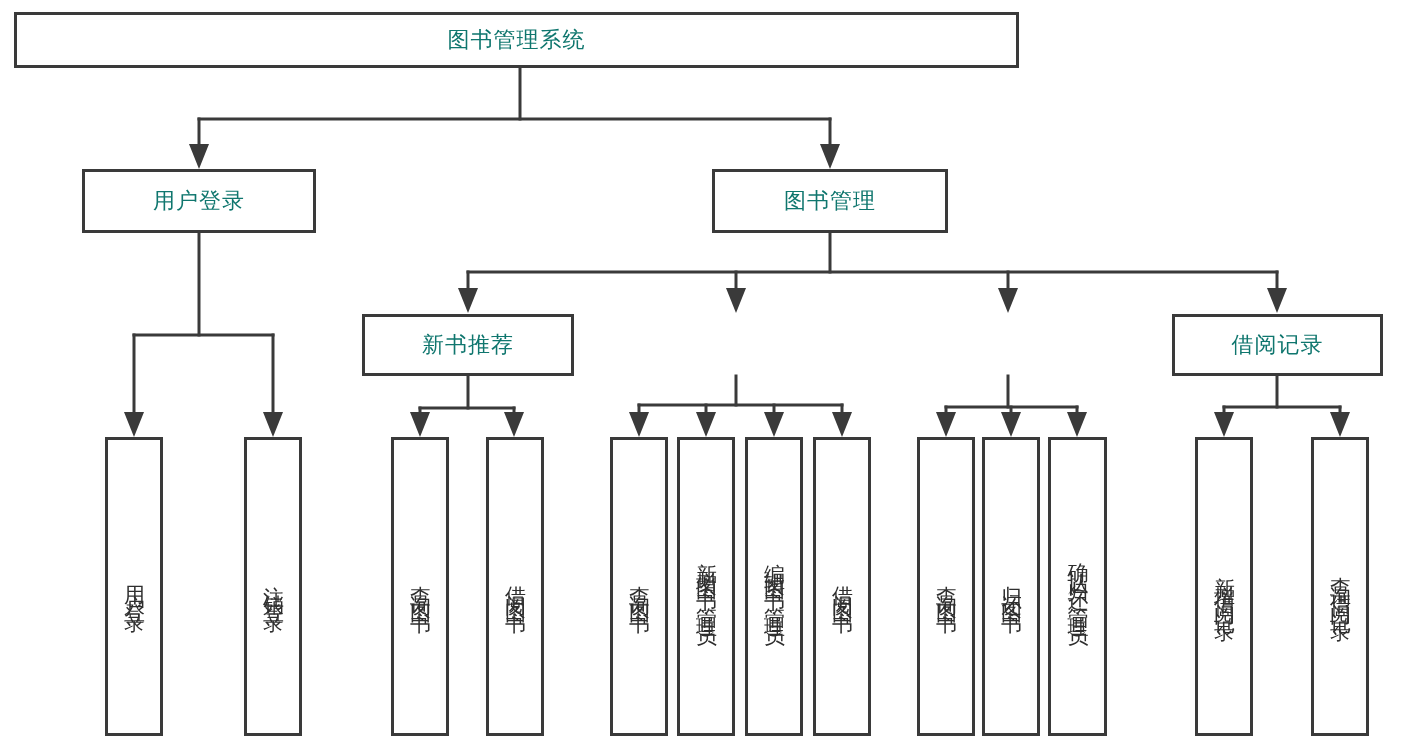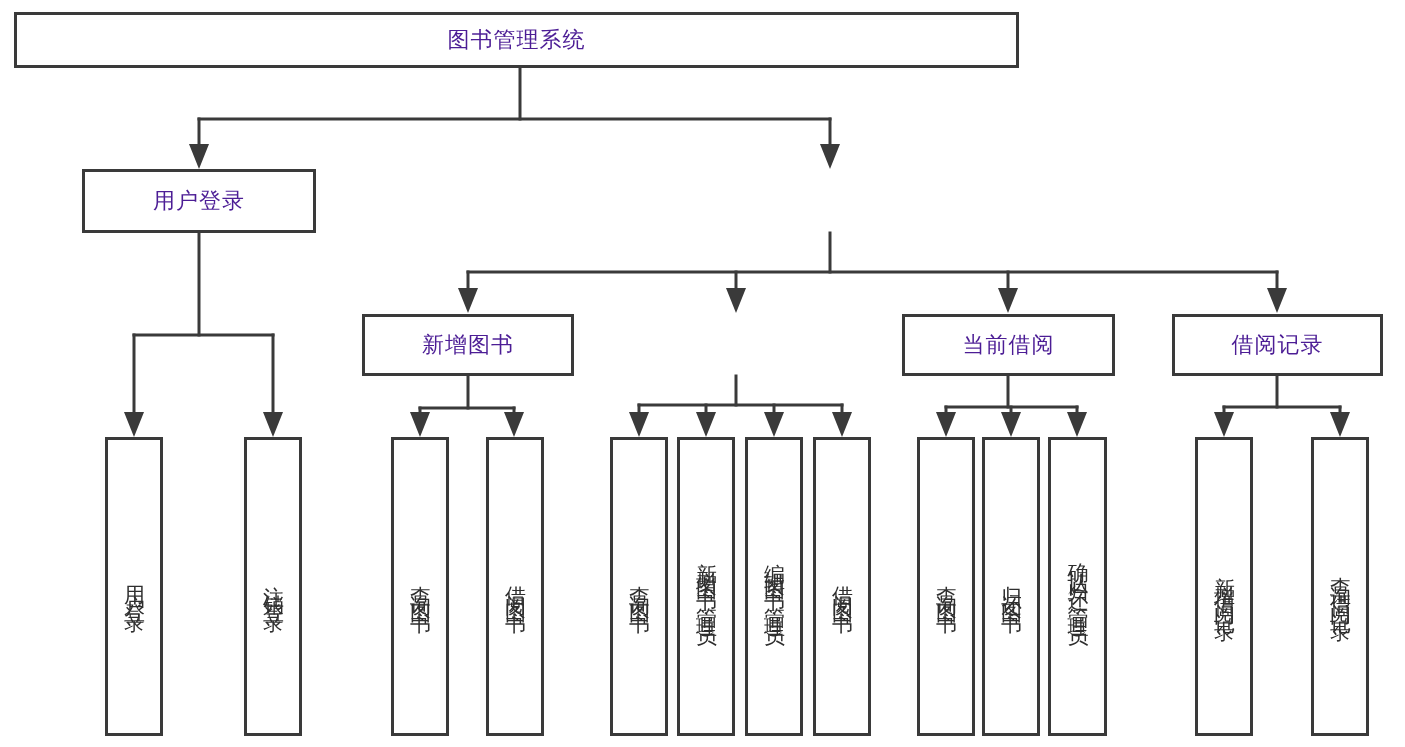--- a/index.html
+++ b/index.html
@@ -24,21 +24,21 @@
     box-sizing: border-box;
     border: 3px solid #3a3a3a;
     background: #ffffff;
     display: flex;
     align-items: center;
     justify-content: center;
     z-index: 2;
   }
   .hlabel {
     font-size: 22px;
-    color: #4c1d95;
+    color: #0f766e;
     letter-spacing: 1px;
     white-space: nowrap;
   }
   .vlabel {
     writing-mode: vertical-rl;
     text-orientation: upright;
     font-size: 21px;
     letter-spacing: 9px;
     color: #2e2e2e;
     line-height: 1;
@@ -135,26 +135,26 @@
     </g>
   </svg>
 
   <div class="box" style="left:14px;top:12px;width:1005px;height:56px">
     <span class="hlabel">图书管理系统</span>
   </div>
 
   <div class="box" style="left:82px;top:169px;width:234px;height:64px">
     <span class="hlabel">用户登录</span>
   </div>
+  <div class="box" style="left:712px;top:169px;width:236px;height:64px">
+    <span class="hlabel">图书管理</span>
+  </div>
 
   <div class="box" style="left:362px;top:314px;width:212px;height:62px">
-    <span class="hlabel">新增图书</span>
-  </div>
-  <div class="box" style="left:902px;top:314px;width:213px;height:62px">
-    <span class="hlabel">当前借阅</span>
+    <span class="hlabel">新书推荐</span>
   </div>
   <div class="box" style="left:1172px;top:314px;width:211px;height:62px">
     <span class="hlabel">借阅记录</span>
   </div>
 
   <div class="box" style="left:105px;top:437px;width:58px;height:299px">
     <span class="vlabel">用户登录</span>
   </div>
   <div class="box" style="left:244px;top:437px;width:58px;height:299px">
     <span class="vlabel">注销登录</span>

